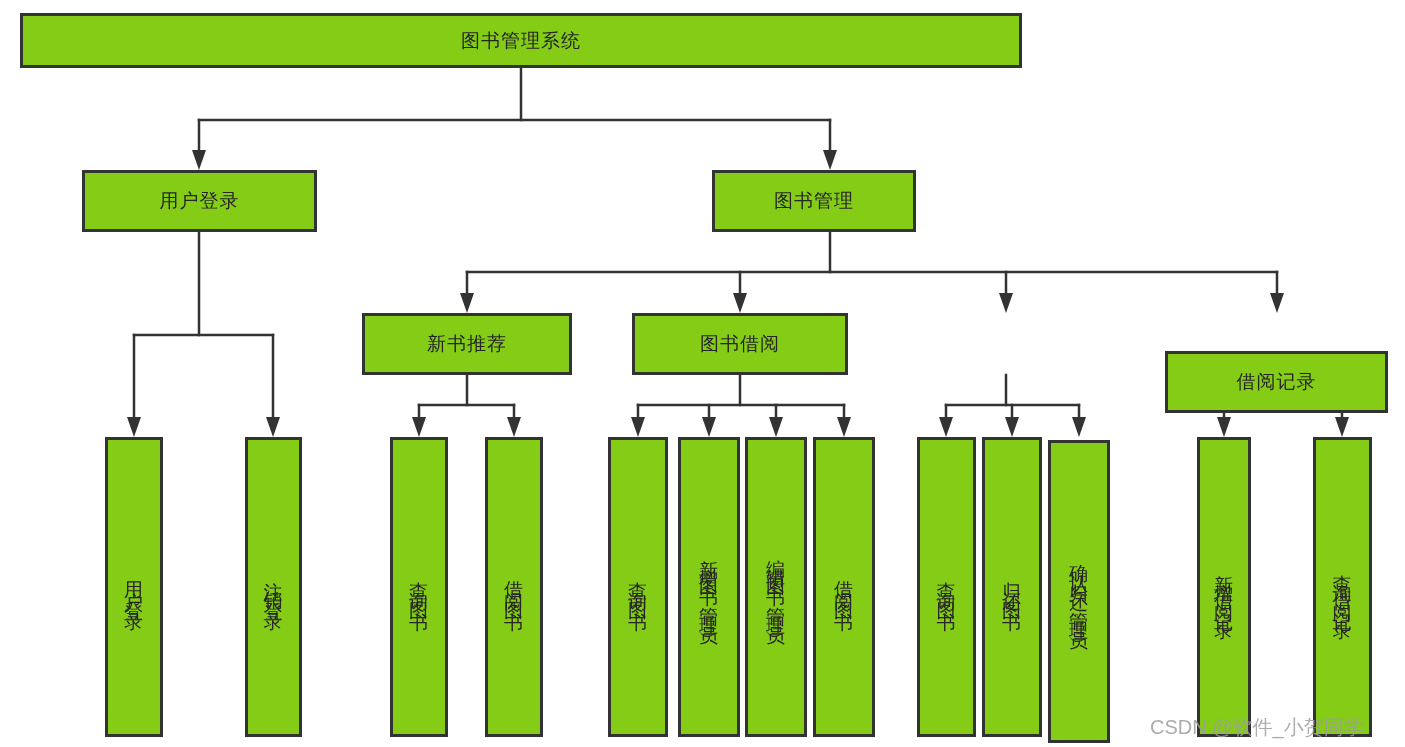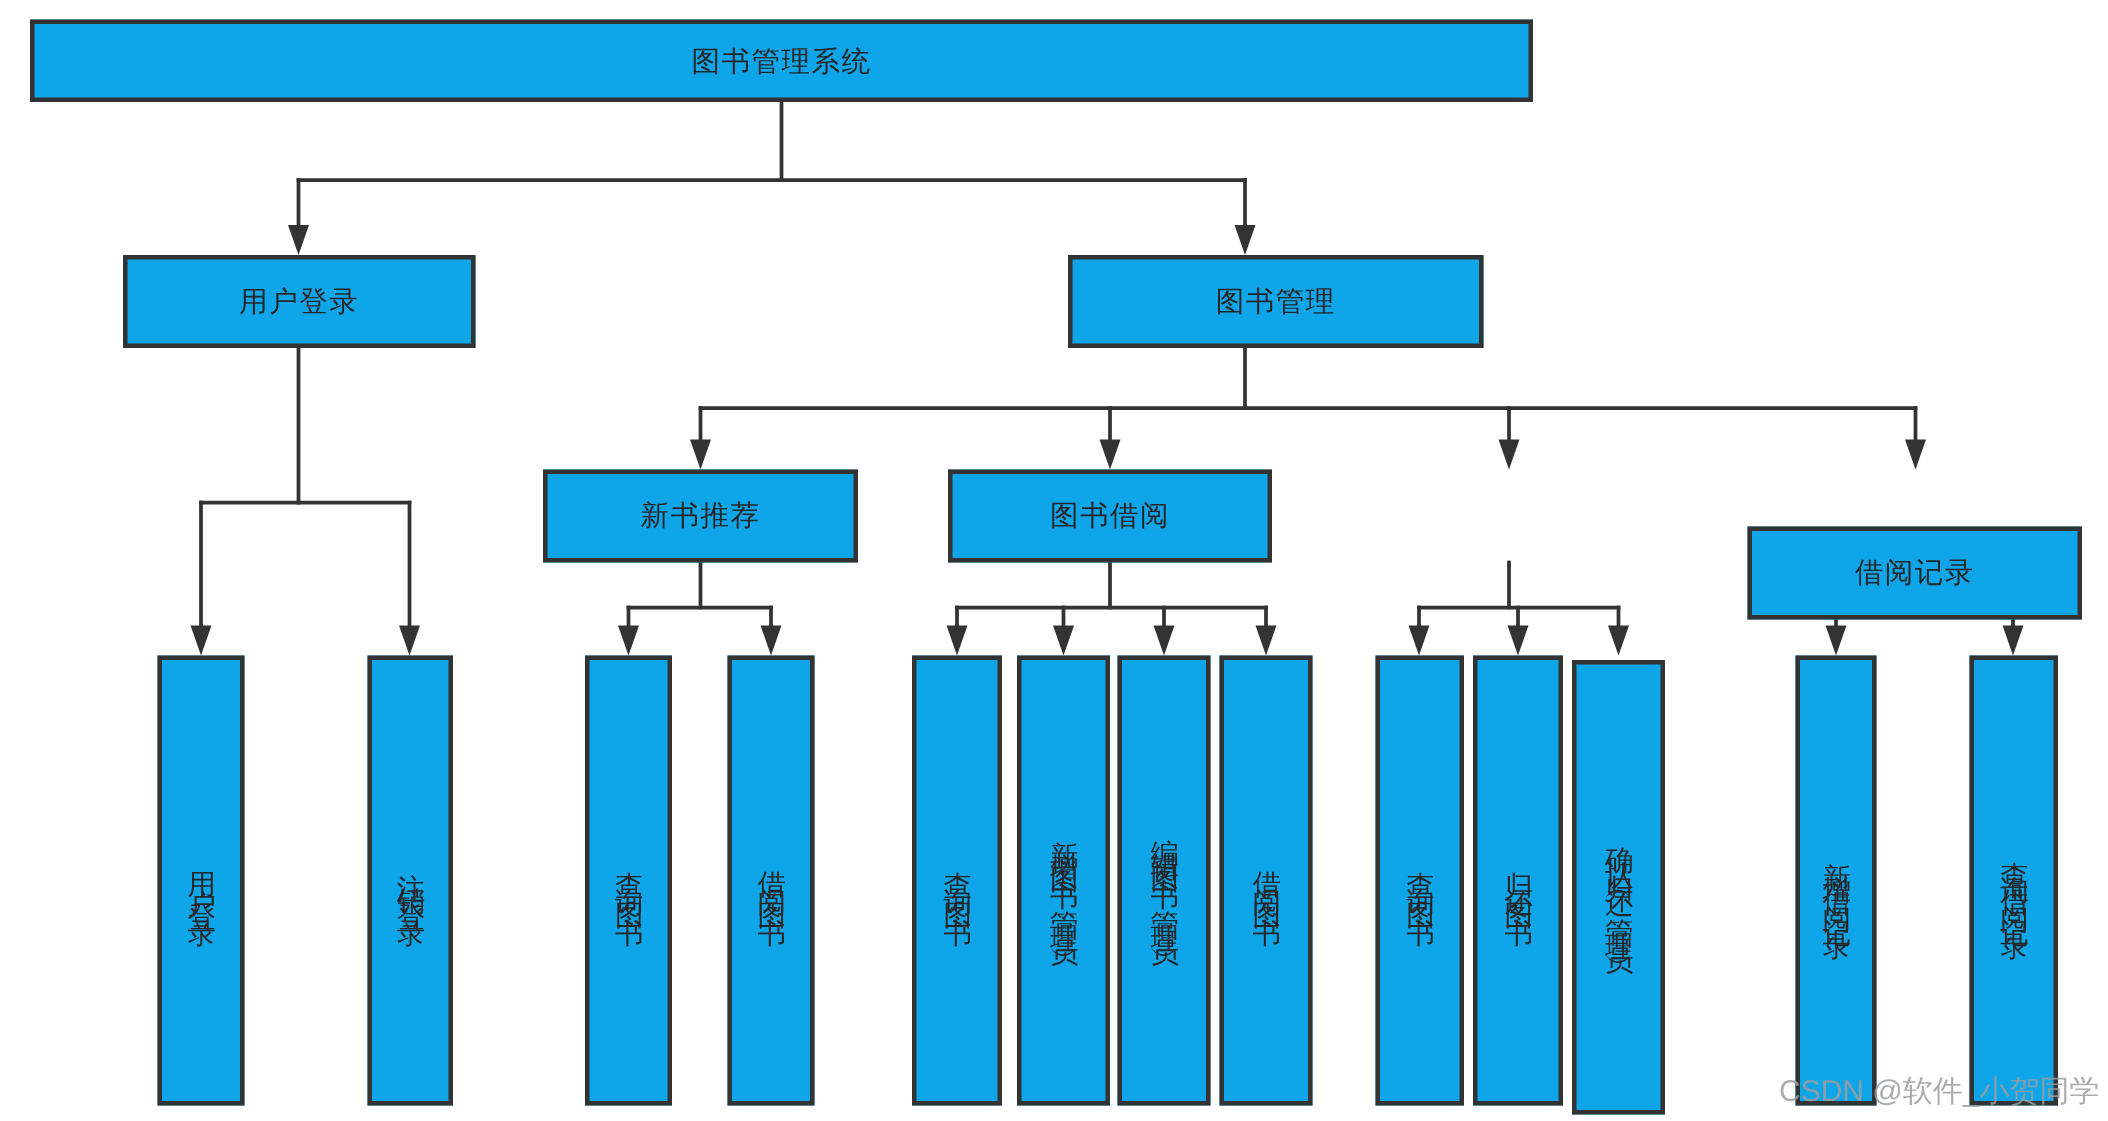--- a/index.html
+++ b/index.html
@@ -8,29 +8,29 @@
     width:1405px;height:747px;
     background:#ffffff;
     font-family:"Liberation Sans", sans-serif;
     overflow:hidden;
   }
   #connectors{position:absolute;left:0;top:0;width:1405px;height:747px;z-index:1;}
   .node{
     position:absolute;
     box-sizing:border-box;
     border:3px solid #333333;
-    background:#0ea5e9;
+    background:#84cc16;
     display:flex;align-items:center;justify-content:center;
     color:#262626;
     z-index:2;
   }
   .hnode{font-size:19px;letter-spacing:1px;white-space:nowrap;}
   .root{left:20px;top:13px;width:1002px;height:55px;}
   .n-user{left:82px;top:170px;width:235px;height:62px;}
-  .n-mgmt{left:712px;top:170px;width:277px;height:62px;}
+  .n-mgmt{left:712px;top:170px;width:204px;height:62px;}
   .n-newb{left:362px;top:313px;width:210px;height:62px;}
   .n-borr{left:632px;top:313px;width:216px;height:62px;}
   .n-curr{left:900px;top:313px;width:213px;height:62px;}
   .n-recs{left:1165px;top:313px;width:223px;height:62px;margin-top:38px;}
   .vbox{
     top:437px;height:300px;
     font-size:19px;
   }
   .vbox span{
     writing-mode:vertical-rl;
@@ -48,21 +48,21 @@
   .leaf6{left:678px;width:62px;}
   .leaf7{left:745px;width:62px;}
   .leaf8{left:813px;width:62px;}
   .leaf9{left:917px;width:59px;}
   .leaf10{left:982px;width:60px;}
   .leaf11{left:1048px;width:62px;top:440px;height:303px;}
   .leaf12{left:1197px;width:54px;}
   .leaf13{left:1313px;width:59px;}
   .watermark{
     position:absolute;
-    left:1186px;top:714px;
+    left:1150px;top:714px;
     font-size:20px;
     color:#9e9e9e;
     opacity:0.85;
     z-index:3;
     white-space:nowrap;
     text-align:center;
   }
 </style>
 </head>
 <body>

